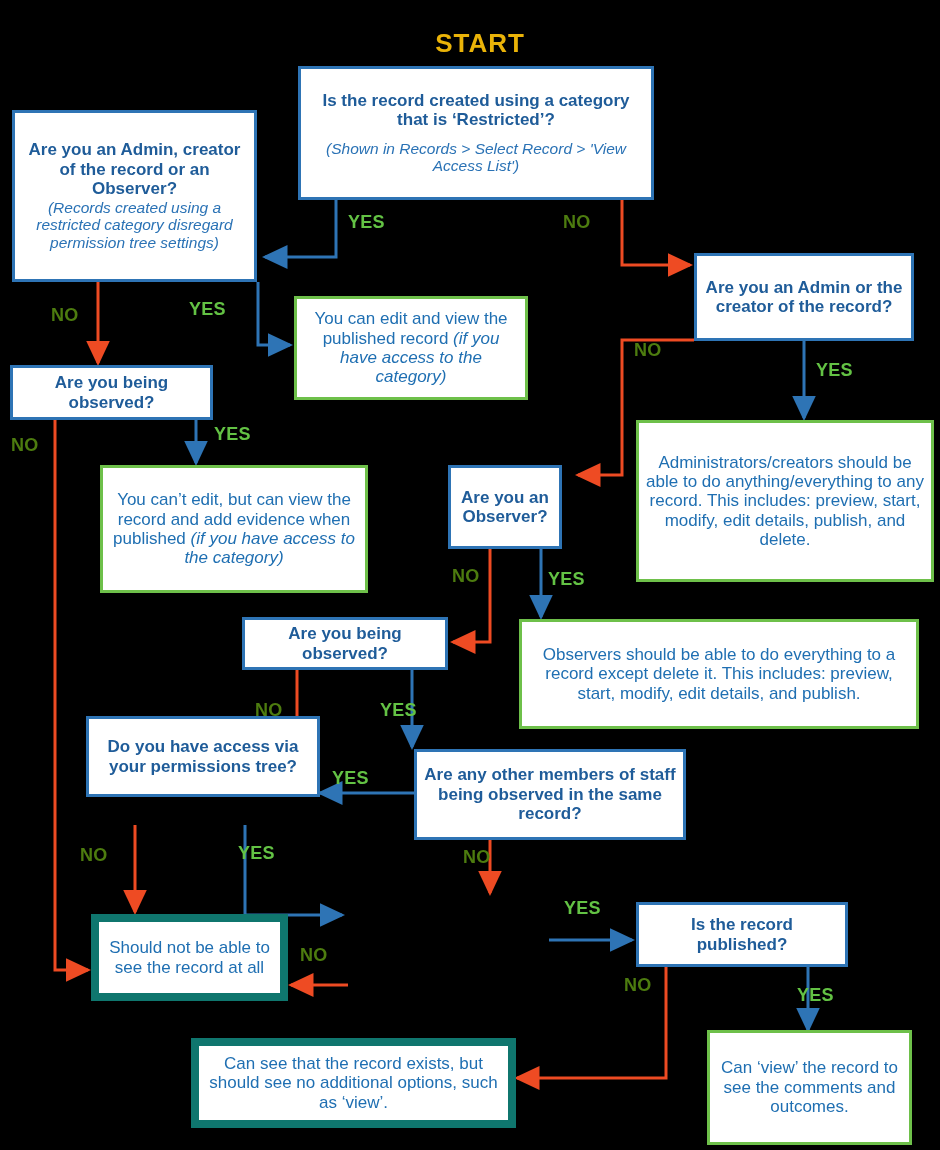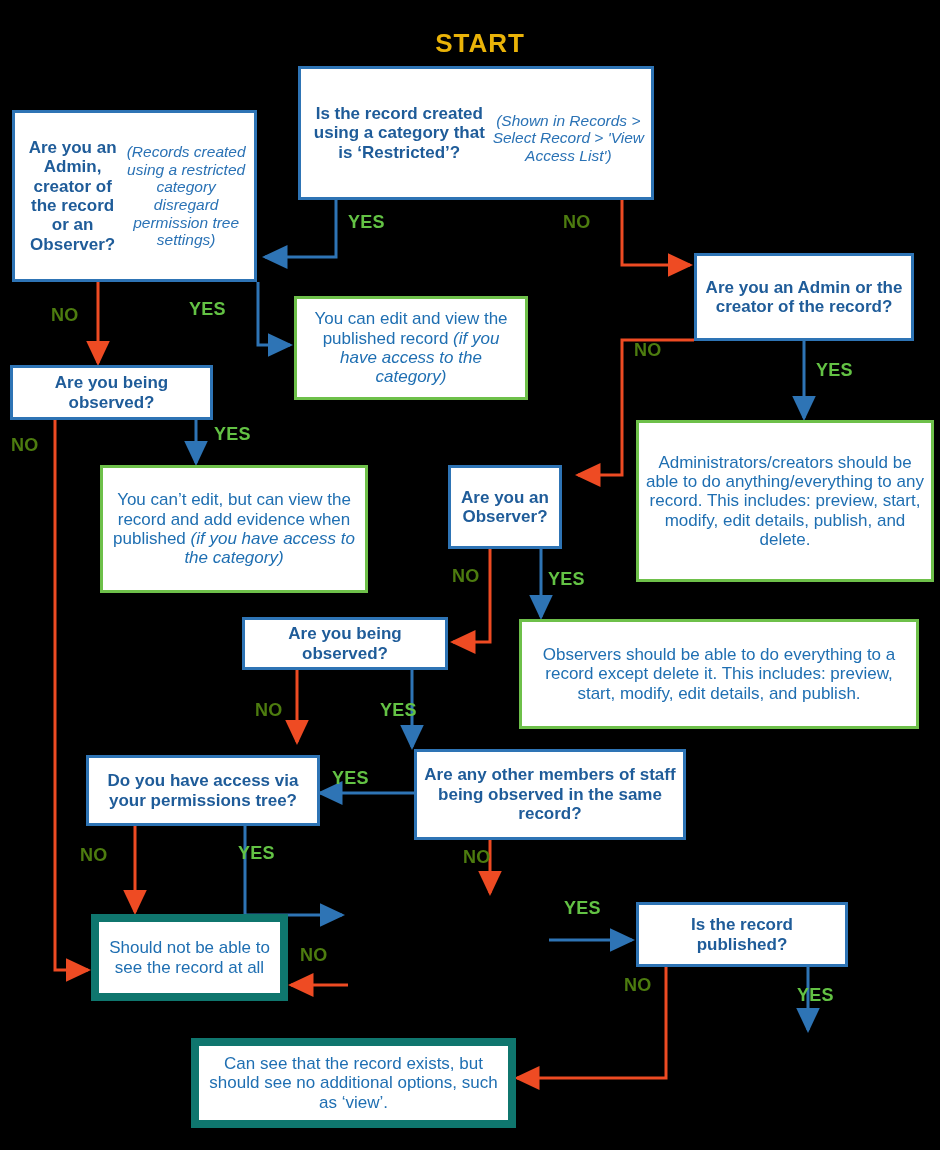--- a/index.html
+++ b/index.html
@@ -9,21 +9,21 @@
     background:#000000;
     overflow:hidden;
     font-family:"Liberation Sans", sans-serif;
   }
   #edges{position:absolute;left:0;top:0;width:940px;height:1150px;}
   .node{
     position:absolute;
     background:#FFFFFF;
     box-sizing:border-box;
     display:flex;
-    flex-direction:row;
+    flex-direction:column;
     align-items:center;
     justify-content:center;
     text-align:center;
     color:#1F5C99;
     line-height:1.14;
     padding:4px 6px;
   }
   .node.blue{border:3px solid #2E74B5;}
   .node.green{border:3px solid #6EC04A;}
   .node.red{border:8px solid #0f766e;}
@@ -143,41 +143,44 @@
   </div>
 
   <div class="node green" style="left:519px;top:619px;width:400px;height:110px;">
     <div class="plain">Observers should be able to do everything to a record except delete it. This includes: preview, start, modify, edit details, and publish.</div>
   </div>
 
   <div class="node blue" style="left:242px;top:617px;width:206px;height:53px;">
     <div class="q">Are you being observed?</div>
   </div>
 
-  <div class="node blue" style="left:86px;top:755px;width:234px;height:71px;">
+  <div class="node blue" style="left:86px;top:716px;width:234px;height:81px;">
     <div class="q">Do you have access via your permissions tree?</div>
   </div>
 
   <div class="node blue" style="left:414px;top:749px;width:272px;height:91px;">
     <div class="q">Are any other members of staff being observed in the same record?</div>
   </div>
 
 
   <div class="node blue" style="left:636px;top:902px;width:212px;height:65px;">
     <div class="q">Is the record published?</div>
   </div>
 
   <div class="node red" style="left:91px;top:914px;width:197px;height:87px;">
     <div class="plain">Should not be able to see the record at all</div>
   </div>
 
   <div class="node red" style="left:191px;top:1038px;width:325px;height:90px;">
     <div class="plain">Can see that the record exists, but should see no additional options, such as ‘view’.</div>
   </div>
 
+  <div class="node green" style="left:707px;top:1030px;width:205px;height:115px;">
+    <div class="plain">Can ‘view’ the record to see the comments and outcomes.</div>
+  </div>
 
   <div class="elabel yes" style="left:348px;top:212px;">YES</div>
   <div class="elabel no" style="left:563px;top:212px;">NO</div>
 
   <div class="elabel yes" style="left:189px;top:299px;">YES</div>
   <div class="elabel no" style="left:51px;top:305px;">NO</div>
 
   <div class="elabel yes" style="left:214px;top:424px;">YES</div>
   <div class="elabel no" style="left:11px;top:435px;">NO</div>
 

